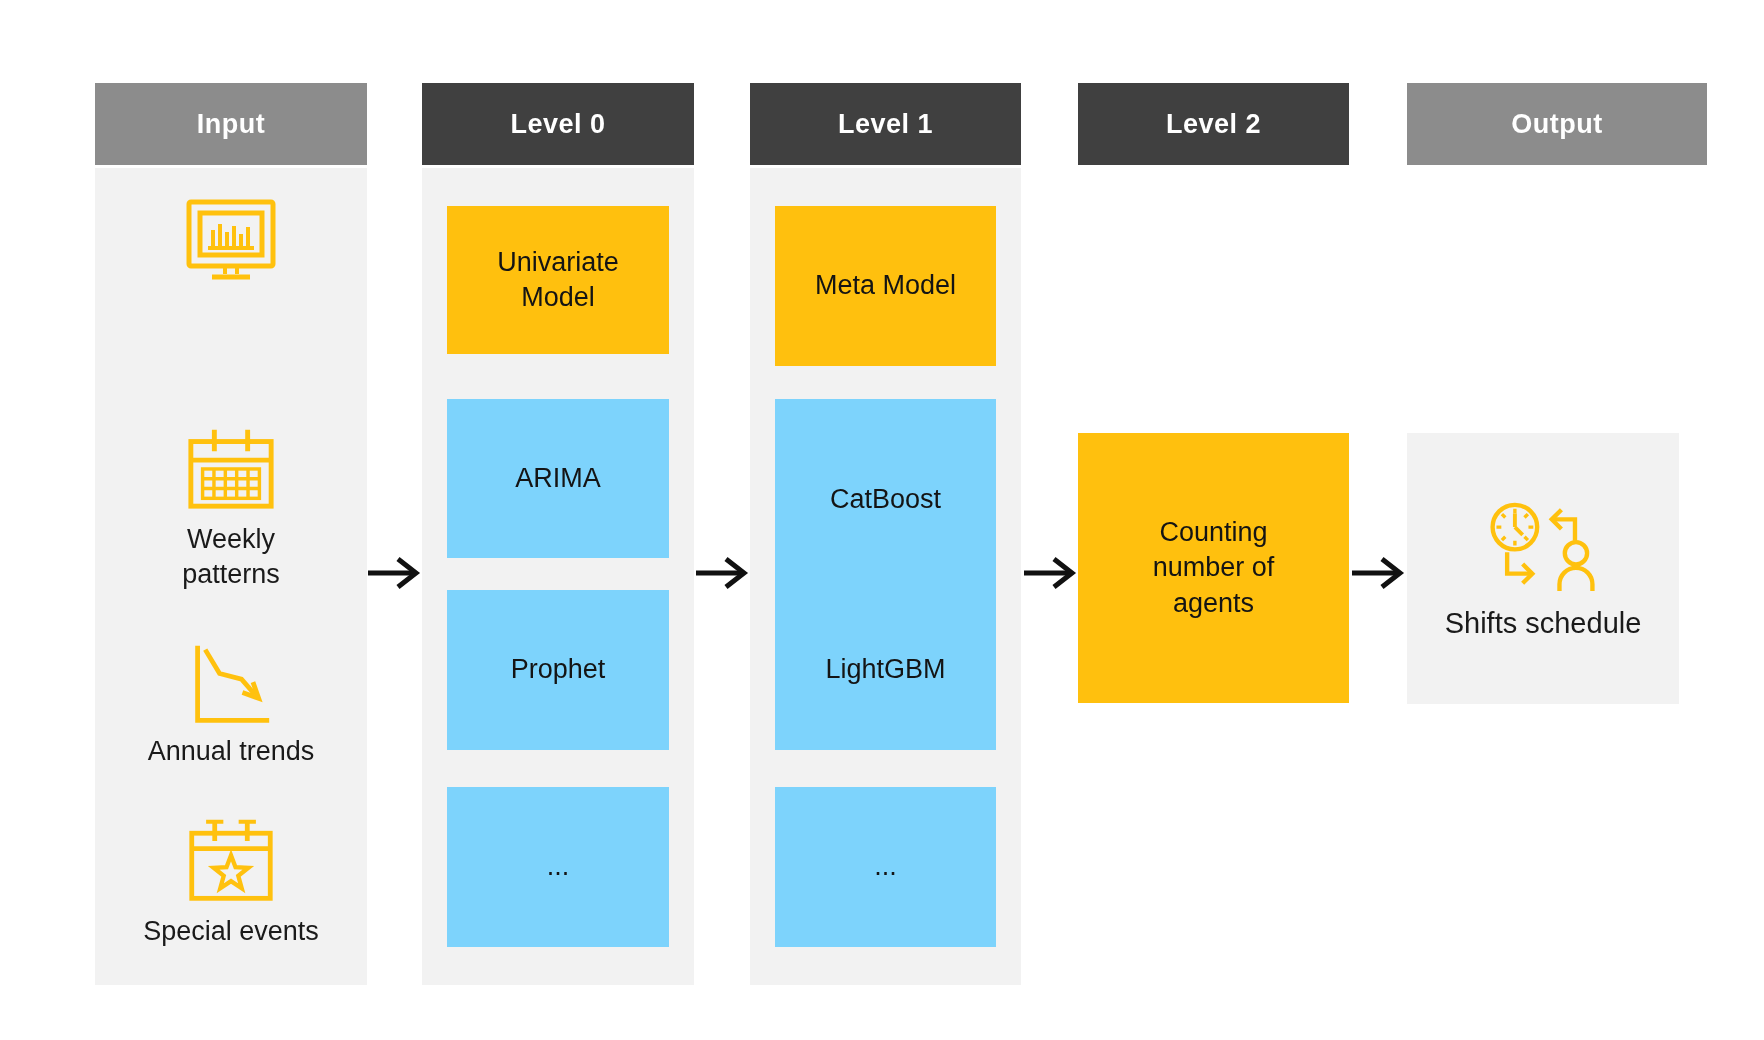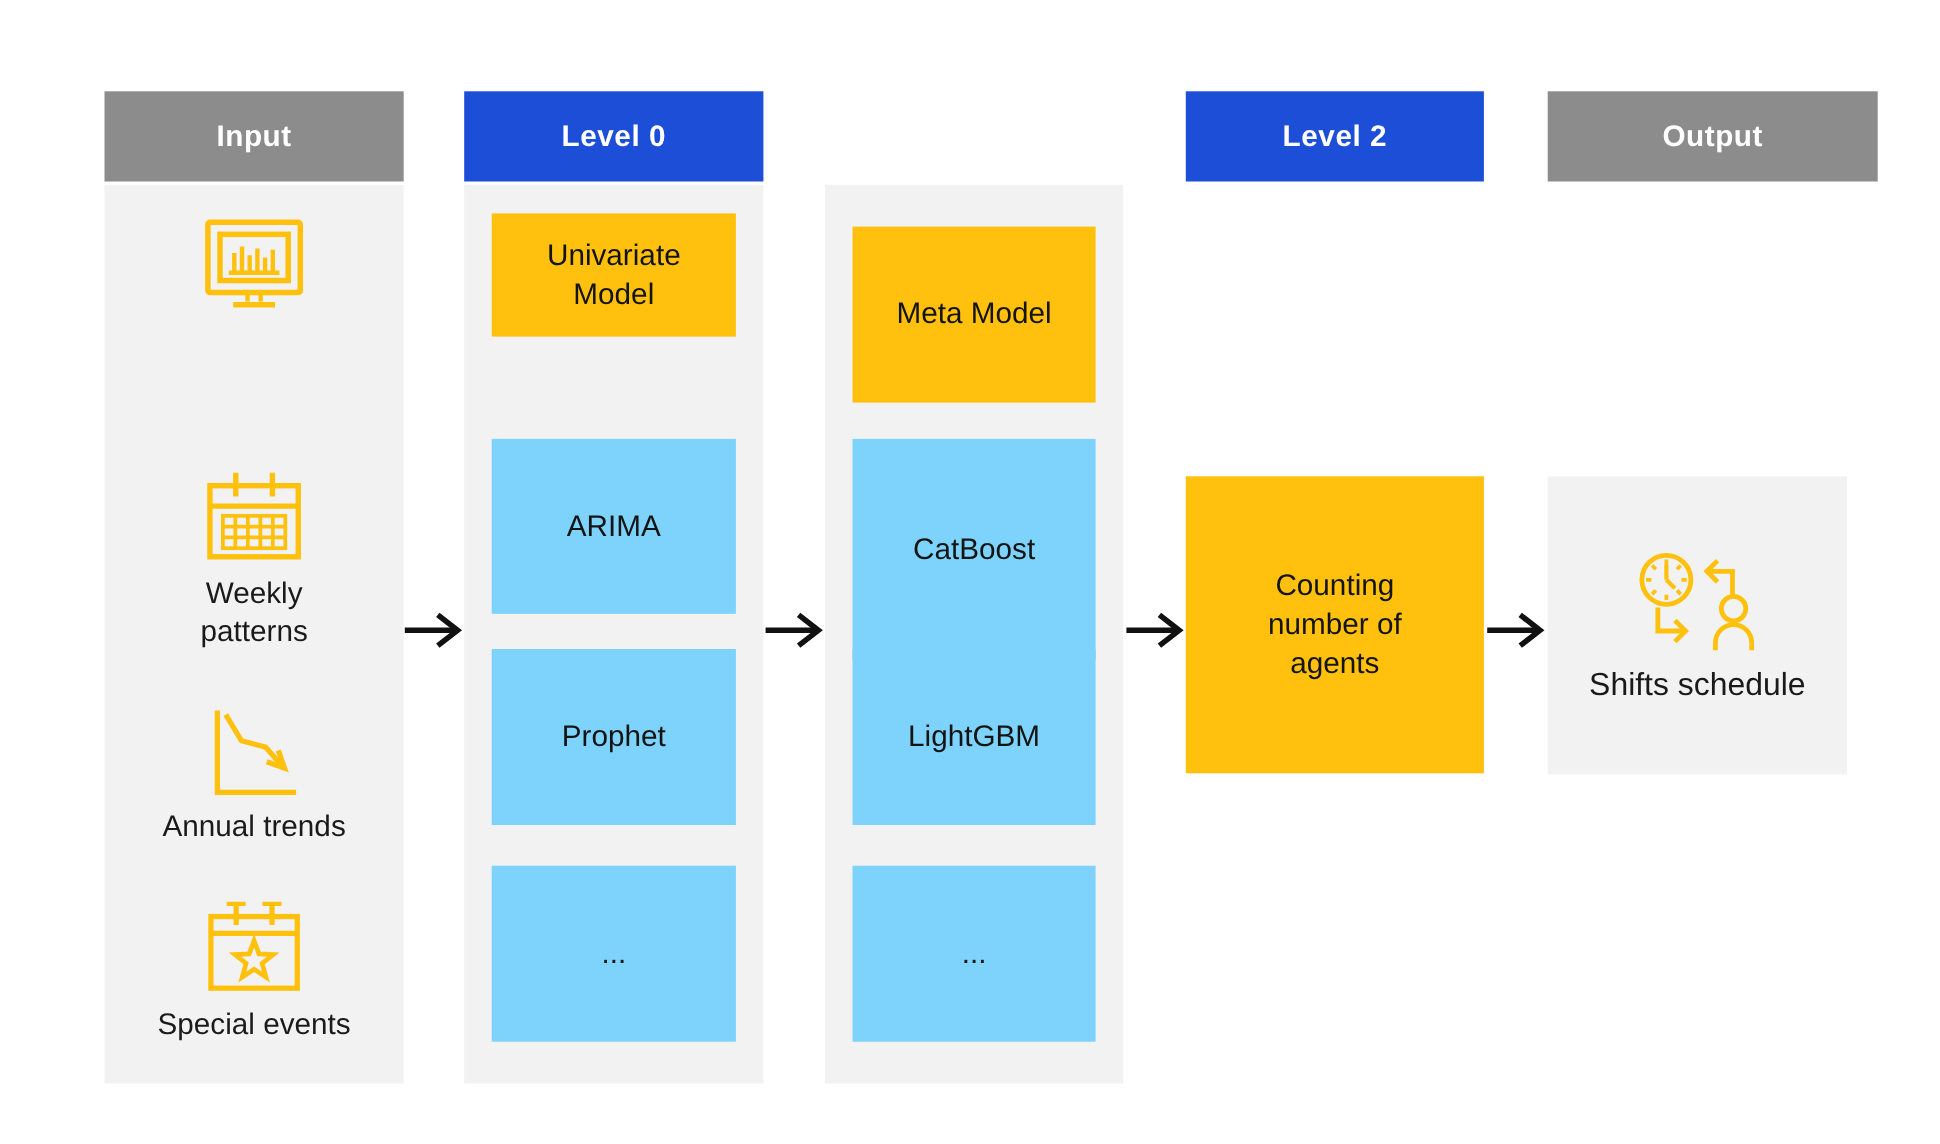--- a/index.html
+++ b/index.html
@@ -5,21 +5,21 @@
   html,body{margin:0;padding:0;background:#ffffff;}
   .canvas{
     position:relative;width:1764px;height:1040px;background:#ffffff;overflow:hidden;
     font-family:"Liberation Sans","DejaVu Sans",sans-serif;color:#1a1a1a;
   }
   .hdr{
     position:absolute;top:83px;height:82px;display:flex;align-items:center;justify-content:center;
     color:#ffffff;font-size:27px;font-weight:700;letter-spacing:.5px;
   }
   .hdr.light{background:#8C8C8C;}
-  .hdr.dark{background:#1d4ed8;}
+  .hdr.dark{background:#404040;}
   .colbody{position:absolute;top:168px;height:817px;background:#F2F2F2;}
   .in-item{position:absolute;left:0;width:100%;display:flex;flex-direction:column;align-items:center;}
   .cap{
     margin-top:8px;font-size:27px;line-height:1.28;text-align:center;color:#1a1a1a;white-space:pre-line;
   }
   .mbox{
     position:absolute;display:flex;align-items:center;justify-content:center;text-align:center;
     font-size:27px;line-height:1.3;color:#141414;white-space:pre-line;
   }
   .mbox.bright{background:#FFC00E;}
@@ -35,20 +35,23 @@
 </head>
 <body>
 
 <div class="canvas">
 
   <div class="hdr light" style="left:95px;width:272px">
       <span>Input</span>
     </div>
   <div class="hdr dark" style="left:422px;width:272px">
       <span>Level 0</span>
+    </div>
+  <div class="hdr dark" style="left:750px;width:271px">
+      <span>Level 1</span>
     </div>
   <div class="hdr dark" style="left:1078px;width:271px">
       <span>Level 2</span>
     </div>
   <div class="hdr light" style="left:1407px;width:300px">
       <span>Output</span>
     </div>
 
   <div class="colbody" style="left:95px;width:272px">
 
@@ -99,21 +102,21 @@
           <path d="M33 6 V26 M67 6 V26" stroke-width="5"></path>
           <path d="M24 6 H42 M58 6 H76" stroke-width="4"></path>
           <path d="M50 41 L54.7 53.5 L68.1 54.1 L57.6 62.5 L61.2 75.4 L50 68 L38.8 75.4 L42.4 62.5 L31.9 54.1 L45.3 53.5 Z" stroke-width="4.5"></path>
         </svg>
       </span>
       <div class="cap">Special events</div>
     </div>
   </div>
 
   <div class="colbody" style="left:422px;width:272px"></div>
-  <div class="mbox bright" style="left:447px;top:194px;width:222px;height:112px"><span>Univariate
+  <div class="mbox bright" style="left:447px;top:206px;width:222px;height:148px"><span>Univariate
 Model</span></div>
   <div class="mbox soft" style="left:447px;top:399px;width:222px;height:159px"><span>ARIMA</span></div>
   <div class="mbox soft" style="left:447px;top:590px;width:222px;height:160px"><span>Prophet</span></div>
   <div class="mbox soft" style="left:447px;top:787px;width:222px;height:160px"><span>...</span></div>
 
   <div class="colbody" style="left:750px;width:271px"></div>
   <div class="mbox bright" style="left:775px;top:206px;width:221px;height:160px"><span>Meta Model</span></div>
   <div class="mbox soft" style="left:775px;top:399px;width:221px;height:201px"><span>CatBoost</span></div>
   <div class="mbox soft" style="left:775px;top:590px;width:221px;height:160px"><span>LightGBM</span></div>
   <div class="mbox soft" style="left:775px;top:787px;width:221px;height:160px"><span>...</span></div>

